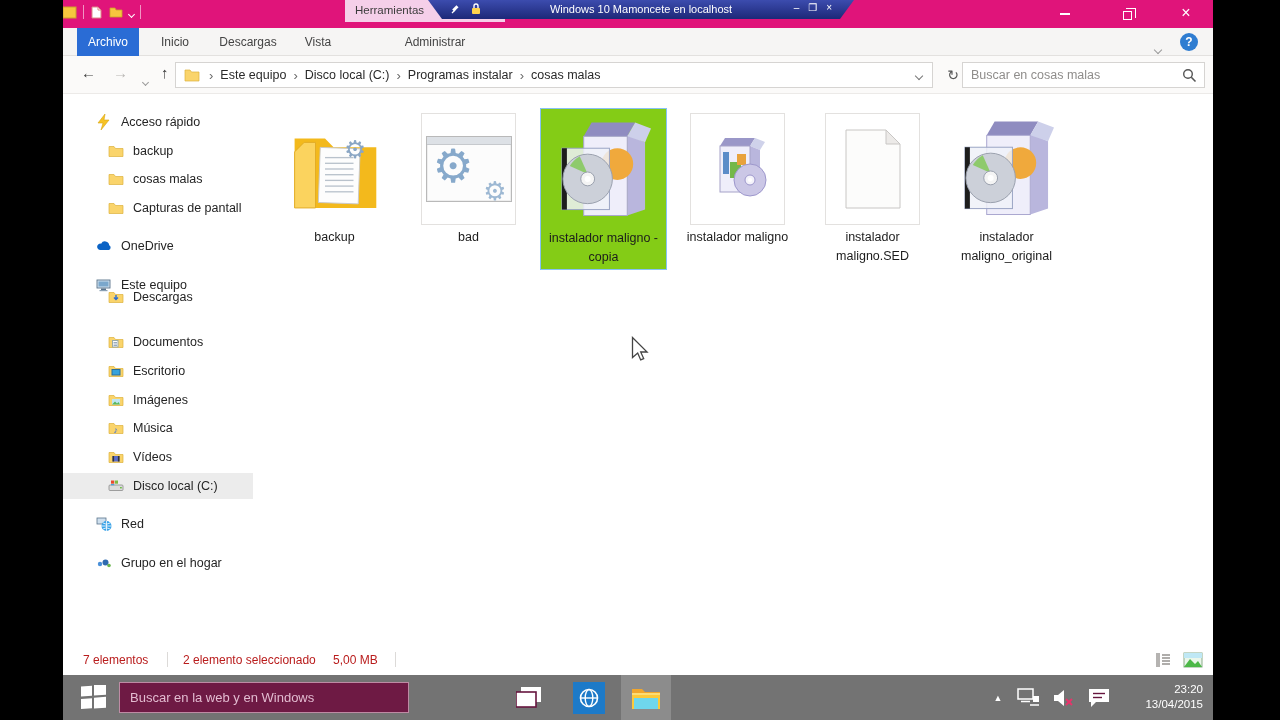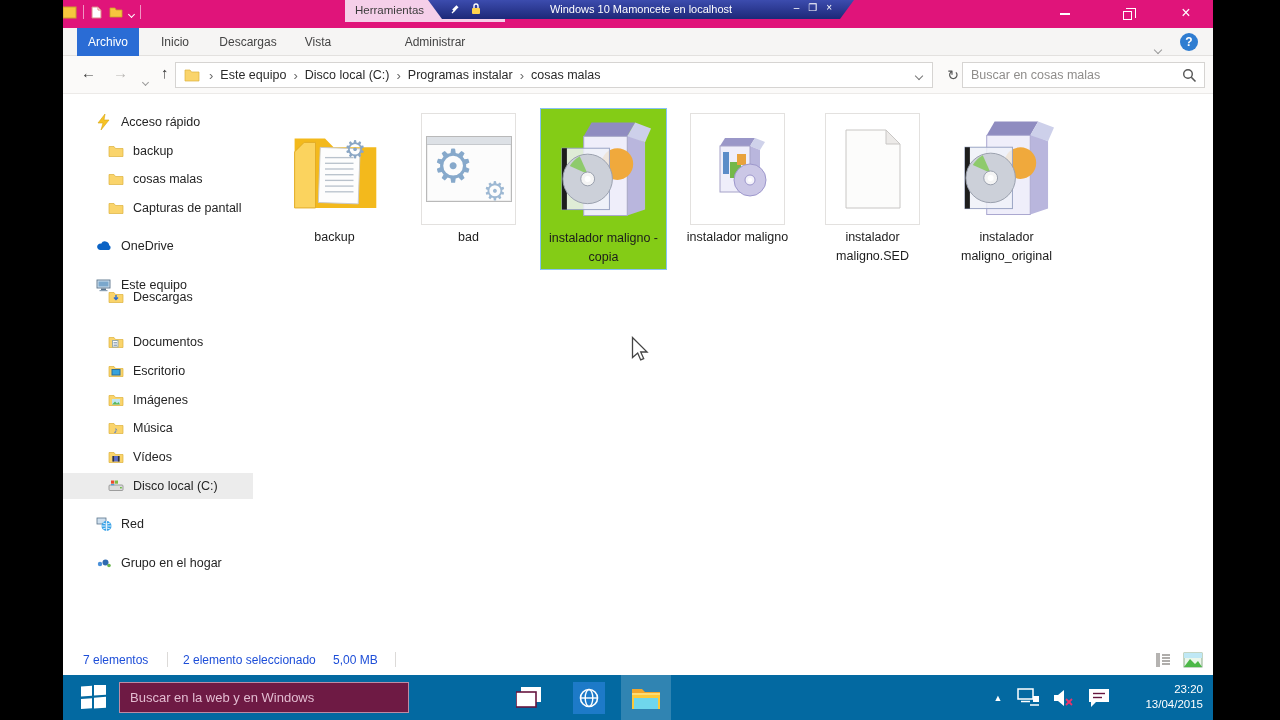--- a/index.html
+++ b/index.html
@@ -81,26 +81,26 @@
   .flabel { margin-top:3px; font-size:12.5px; line-height:19px; color:#1c1c1c; }
   .badwin { position:relative; width:86px; height:66px; background:#fcfcfc; border:1px solid #b9b9b9;
     box-shadow:0 0 0 1px #eee inset; }
   .badwin .tstrip { position:absolute; left:0; top:0; right:0; height:8px; background:#dde1e6;
     border-bottom:1px solid #c6c9cd; }
   .badwin .g1 { position:absolute; left:6px; top:2px; font-size:46px; color:#87a9cb; }
   .badwin .g2 { position:absolute; right:4px; bottom:-6px; font-size:26px; color:#9db8d3; }
 
   
   #statusbar { position:absolute; left:0; top:645px; width:1150px; height:30px; background:#fff;
-    font-size:12px; color:#1d4ed8; }
+    font-size:12px; color:#b91c1c; }
   .stext { position:absolute; top:8px; }
   .ssep { position:absolute; top:7px; width:1px; height:15px; background:#dcdad8; }
 
   
-  #taskbar { position:absolute; left:0; top:675px; width:1150px; height:45px; background:#0369a1; }
+  #taskbar { position:absolute; left:0; top:675px; width:1150px; height:45px; background:#737373; }
   #tb-search { position:absolute; left:56px; top:7px; width:290px; height:31px; background:#6e1a44;
     border:1px solid rgba(233,200,216,.65); }
   #tb-search input { position:absolute; left:10px; top:0; width:270px; height:29px; background:transparent;
     border:none; outline:none; font-size:13px; color:#f0d6e3; font-family:"Liberation Sans",sans-serif; }
   #tb-search input::placeholder { color:#e3bcd1; }
   .tbicon { position:absolute; top:0; height:45px; display:flex; align-items:center; justify-content:center; }
   #tb-explorer { background:rgba(255,255,255,.18); }
   #tray-clock { position:absolute; right:10px; top:7px; text-align:right; color:#fff;
     font-size:11.5px; line-height:15px; }
   .trayglyph { color:#fff; }

